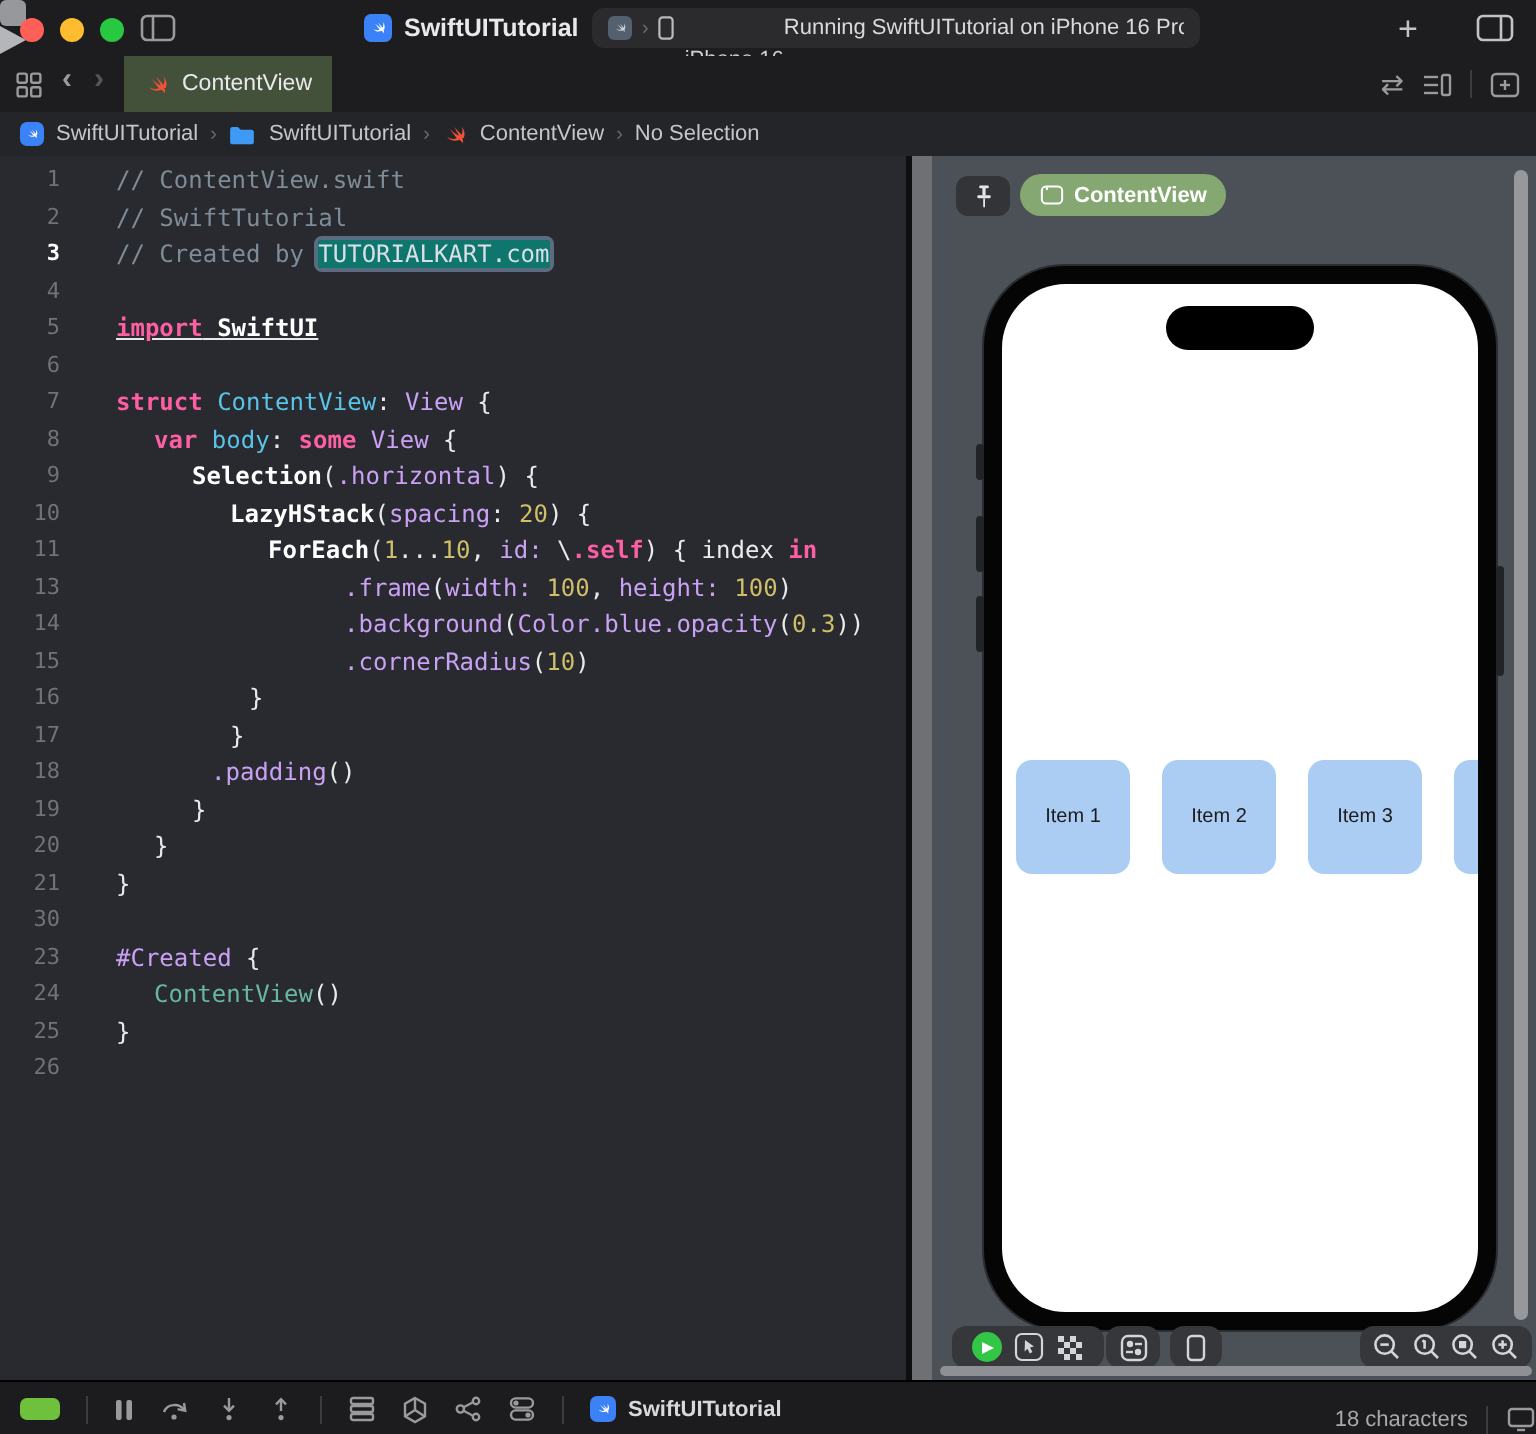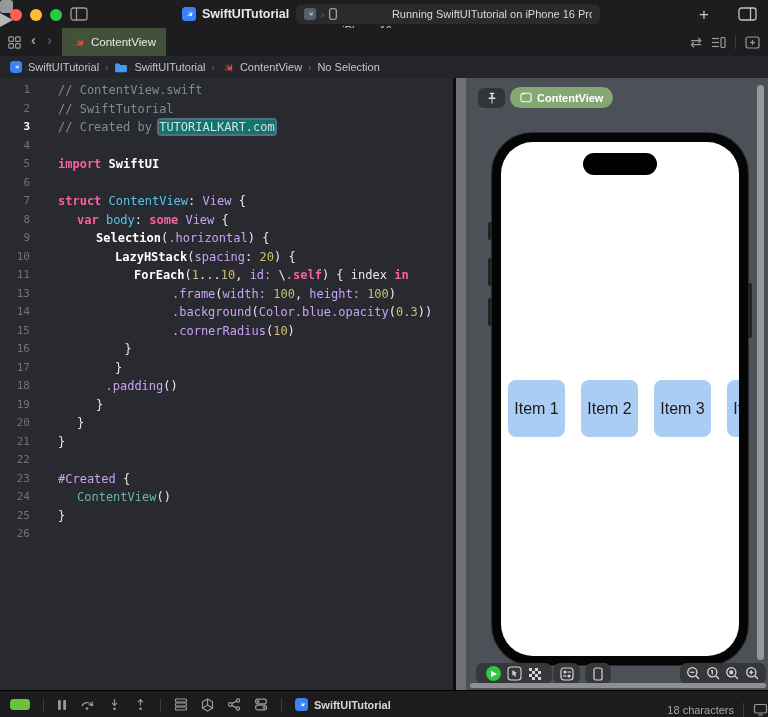--- a/index.html
+++ b/index.html
@@ -72,21 +72,21 @@
            display:flex;align-items:center;justify-content:center;color:#e6e6e8;}
   #preview-pill{position:absolute;left:44px;top:9px;height:21px;background:#85a873;border-radius:10.5px;
                 display:flex;align-items:center;gap:5px;padding:0 10px;font-size:11px;font-weight:bold;color:#fff;}
 
   #phone{position:absolute;left:26px;top:55px;width:256px;height:532px;background:#050505;border-radius:40px;
          box-shadow:0 0 0 1px #2a2d31;}
   #phone-screen{position:absolute;left:9px;top:9px;width:238px;height:514px;background:#ffffff;border-radius:32px;overflow:hidden;}
   #island{position:absolute;left:82px;top:11px;width:74px;height:22px;background:#000;border-radius:11px;}
   #items-row{position:absolute;left:0;top:238px;width:100%;height:58px;display:flex;gap:16px;padding-left:7px;}
   .item-box{width:57px;height:57px;flex:none;background:#abcdf4;border-radius:8px;display:flex;
-            align-items:center;justify-content:center;font-size:16px;color:#1c1c1e;}
+            align-items:center;justify-content:center;font-size:10px;color:#1c1c1e;}
   .sidebtn{position:absolute;width:4px;background:#222326;border-radius:2px;}
 
   .canvas-group{position:absolute;top:585px;height:21px;background:#36373b;border-radius:7px;
                 display:flex;align-items:center;justify-content:center;gap:6px;padding:0 5px;box-sizing:border-box;}
   #cg-run{left:10px;width:76px;}
   #cg-device{left:87px;width:27px;}
   #cg-phone{left:119px;width:26px;}
   #cg-zoom{left:214px;width:86px;gap:2px;}
   #play-circle{width:15px;height:15px;border-radius:50%;background:#32c546;display:flex;align-items:center;justify-content:center;}
   #play-circle .tri{width:0;height:0;border-left:6px solid #fff;border-top:3.5px solid transparent;border-bottom:3.5px solid transparent;margin-left:1px;}
@@ -217,37 +217,37 @@
   <span class="bsep">›</span>
   <span>No Selection</span>
 </div>
 
 <div id="editor">
   <div id="code-lines">
       <div class="code-line"><span class="ln">1</span><span class="code" style="padding-left: 14px;"><span class="tk-c">// ContentView.swift</span></span></div>
       <div class="code-line"><span class="ln">2</span><span class="code" style="padding-left: 14px;"><span class="tk-c">// SwiftTutorial</span></span></div>
       <div class="code-line cur"><span class="ln">3</span><span class="code" style="padding-left: 14px;"><span class="tk-c">// Created by </span><span class="tk-sel">TUTORIALKART.com</span></span></div>
       <div class="code-line"><span class="ln">4</span><span class="code" style="padding-left: 14px;"></span></div>
-      <div class="code-line"><span class="ln">5</span><span class="code" style="padding-left: 14px;"><span class="tk-k">import</span><span class="tk-b"> SwiftUI</span></span></div>
+      <div class="code-line"><span class="ln">5</span><span class="code" style="padding-left: 14px; text-decoration: underline;"><span class="tk-k">import</span><span class="tk-b"> SwiftUI</span></span></div>
       <div class="code-line"><span class="ln">6</span><span class="code" style="padding-left: 14px;"></span></div>
       <div class="code-line"><span class="ln">7</span><span class="code" style="padding-left: 14px;"><span class="tk-k">struct </span><span class="tk-d">ContentView</span><span class="tk-w">: </span><span class="tk-p">View</span><span class="tk-w"> {</span></span></div>
       <div class="code-line"><span class="ln">8</span><span class="code" style="padding-left: 33px;"><span class="tk-k">var</span><span class="tk-w"> </span><span class="tk-d">body</span><span class="tk-w">: </span><span class="tk-k">some</span><span class="tk-w"> </span><span class="tk-p">View</span><span class="tk-w"> {</span></span></div>
       <div class="code-line"><span class="ln">9</span><span class="code" style="padding-left: 52px;"><span class="tk-b">Selection</span><span class="tk-w">(</span><span class="tk-p">.horizontal</span><span class="tk-w">) {</span></span></div>
       <div class="code-line"><span class="ln">10</span><span class="code" style="padding-left: 71px;"><span class="tk-b">LazyHStack</span><span class="tk-w">(</span><span class="tk-p">spacing</span><span class="tk-w">: </span><span class="tk-num">20</span><span class="tk-w">) {</span></span></div>
       <div class="code-line"><span class="ln">11</span><span class="code" style="padding-left: 90px;"><span class="tk-b">ForEach</span><span class="tk-w">(</span><span class="tk-num">1</span><span class="tk-w">...</span><span class="tk-num">10</span><span class="tk-w">, </span><span class="tk-p">id:</span><span class="tk-w"> \</span><span class="tk-k">.self</span><span class="tk-w">) { index </span><span class="tk-k">in</span></span></div>
       <div class="code-line"><span class="ln">13</span><span class="code" style="padding-left: 128px;"><span class="tk-p">.frame</span><span class="tk-w">(</span><span class="tk-p">width:</span><span class="tk-w"> </span><span class="tk-num">100</span><span class="tk-w">, </span><span class="tk-p">height:</span><span class="tk-w"> </span><span class="tk-num">100</span><span class="tk-w">)</span></span></div>
       <div class="code-line"><span class="ln">14</span><span class="code" style="padding-left: 128px;"><span class="tk-p">.background</span><span class="tk-w">(</span><span class="tk-p">Color.blue.opacity</span><span class="tk-w">(</span><span class="tk-num">0.3</span><span class="tk-w">))</span></span></div>
       <div class="code-line"><span class="ln">15</span><span class="code" style="padding-left: 128px;"><span class="tk-p">.cornerRadius</span><span class="tk-w">(</span><span class="tk-num">10</span><span class="tk-w">)</span></span></div>
       <div class="code-line"><span class="ln">16</span><span class="code" style="padding-left: 80.5px;"><span class="tk-w">}</span></span></div>
       <div class="code-line"><span class="ln">17</span><span class="code" style="padding-left: 71px;"><span class="tk-w">}</span></span></div>
       <div class="code-line"><span class="ln">18</span><span class="code" style="padding-left: 61.5px;"><span class="tk-p">.padding</span><span class="tk-w">()</span></span></div>
       <div class="code-line"><span class="ln">19</span><span class="code" style="padding-left: 52px;"><span class="tk-w">}</span></span></div>
       <div class="code-line"><span class="ln">20</span><span class="code" style="padding-left: 33px;"><span class="tk-w">}</span></span></div>
       <div class="code-line"><span class="ln">21</span><span class="code" style="padding-left: 14px;"><span class="tk-w">}</span></span></div>
-      <div class="code-line"><span class="ln">22</span><span class="code" style="padding-left: 14px;"></span></div>
+      <div class="code-line"><span class="ln">30</span><span class="code" style="padding-left: 14px;"></span></div>
       <div class="code-line"><span class="ln">23</span><span class="code" style="padding-left: 14px;"><span class="tk-p">#Created</span><span class="tk-w"> {</span></span></div>
       <div class="code-line"><span class="ln">24</span><span class="code" style="padding-left: 33px;"><span class="tk-m">ContentView</span><span class="tk-w">()</span></span></div>
       <div class="code-line"><span class="ln">25</span><span class="code" style="padding-left: 14px;"><span class="tk-w">}</span></span></div>
       <div class="code-line"><span class="ln">26</span><span class="code" style="padding-left: 14px;"></span></div>
     </div>
 </div>
 <div id="editor-scrollgap"></div>
 <div id="editor-scrollbar"></div>
 
 <div id="preview">

